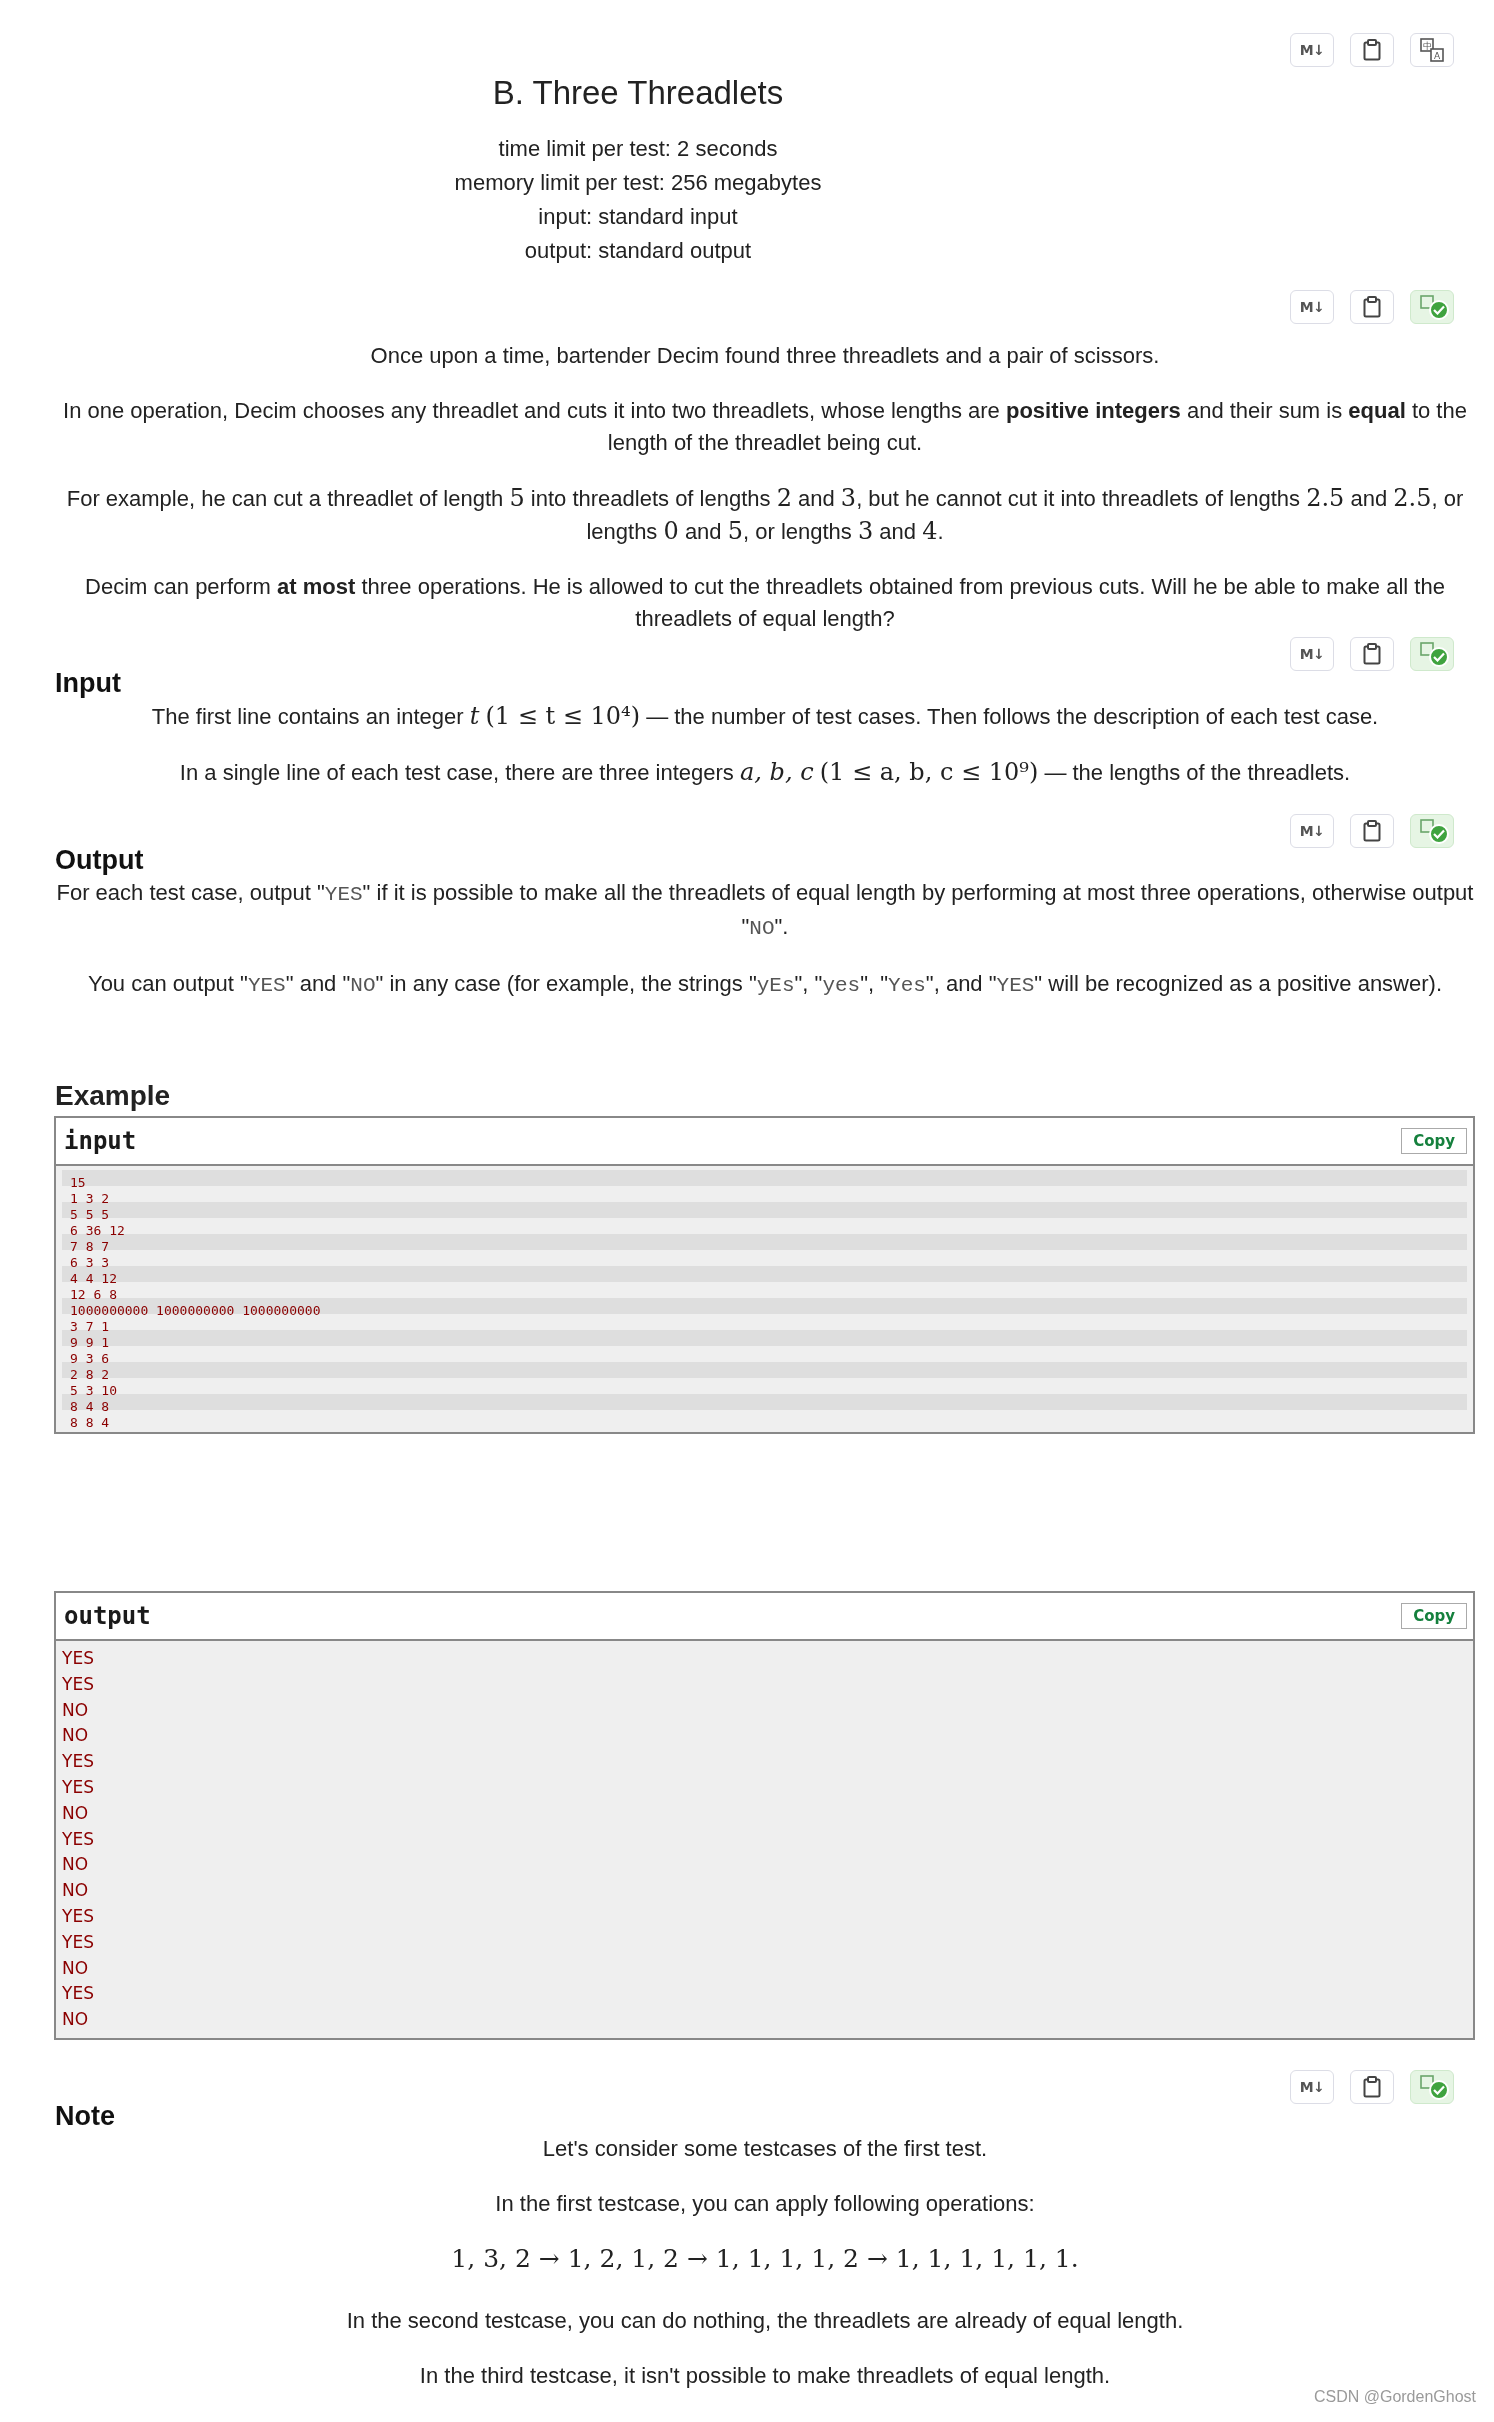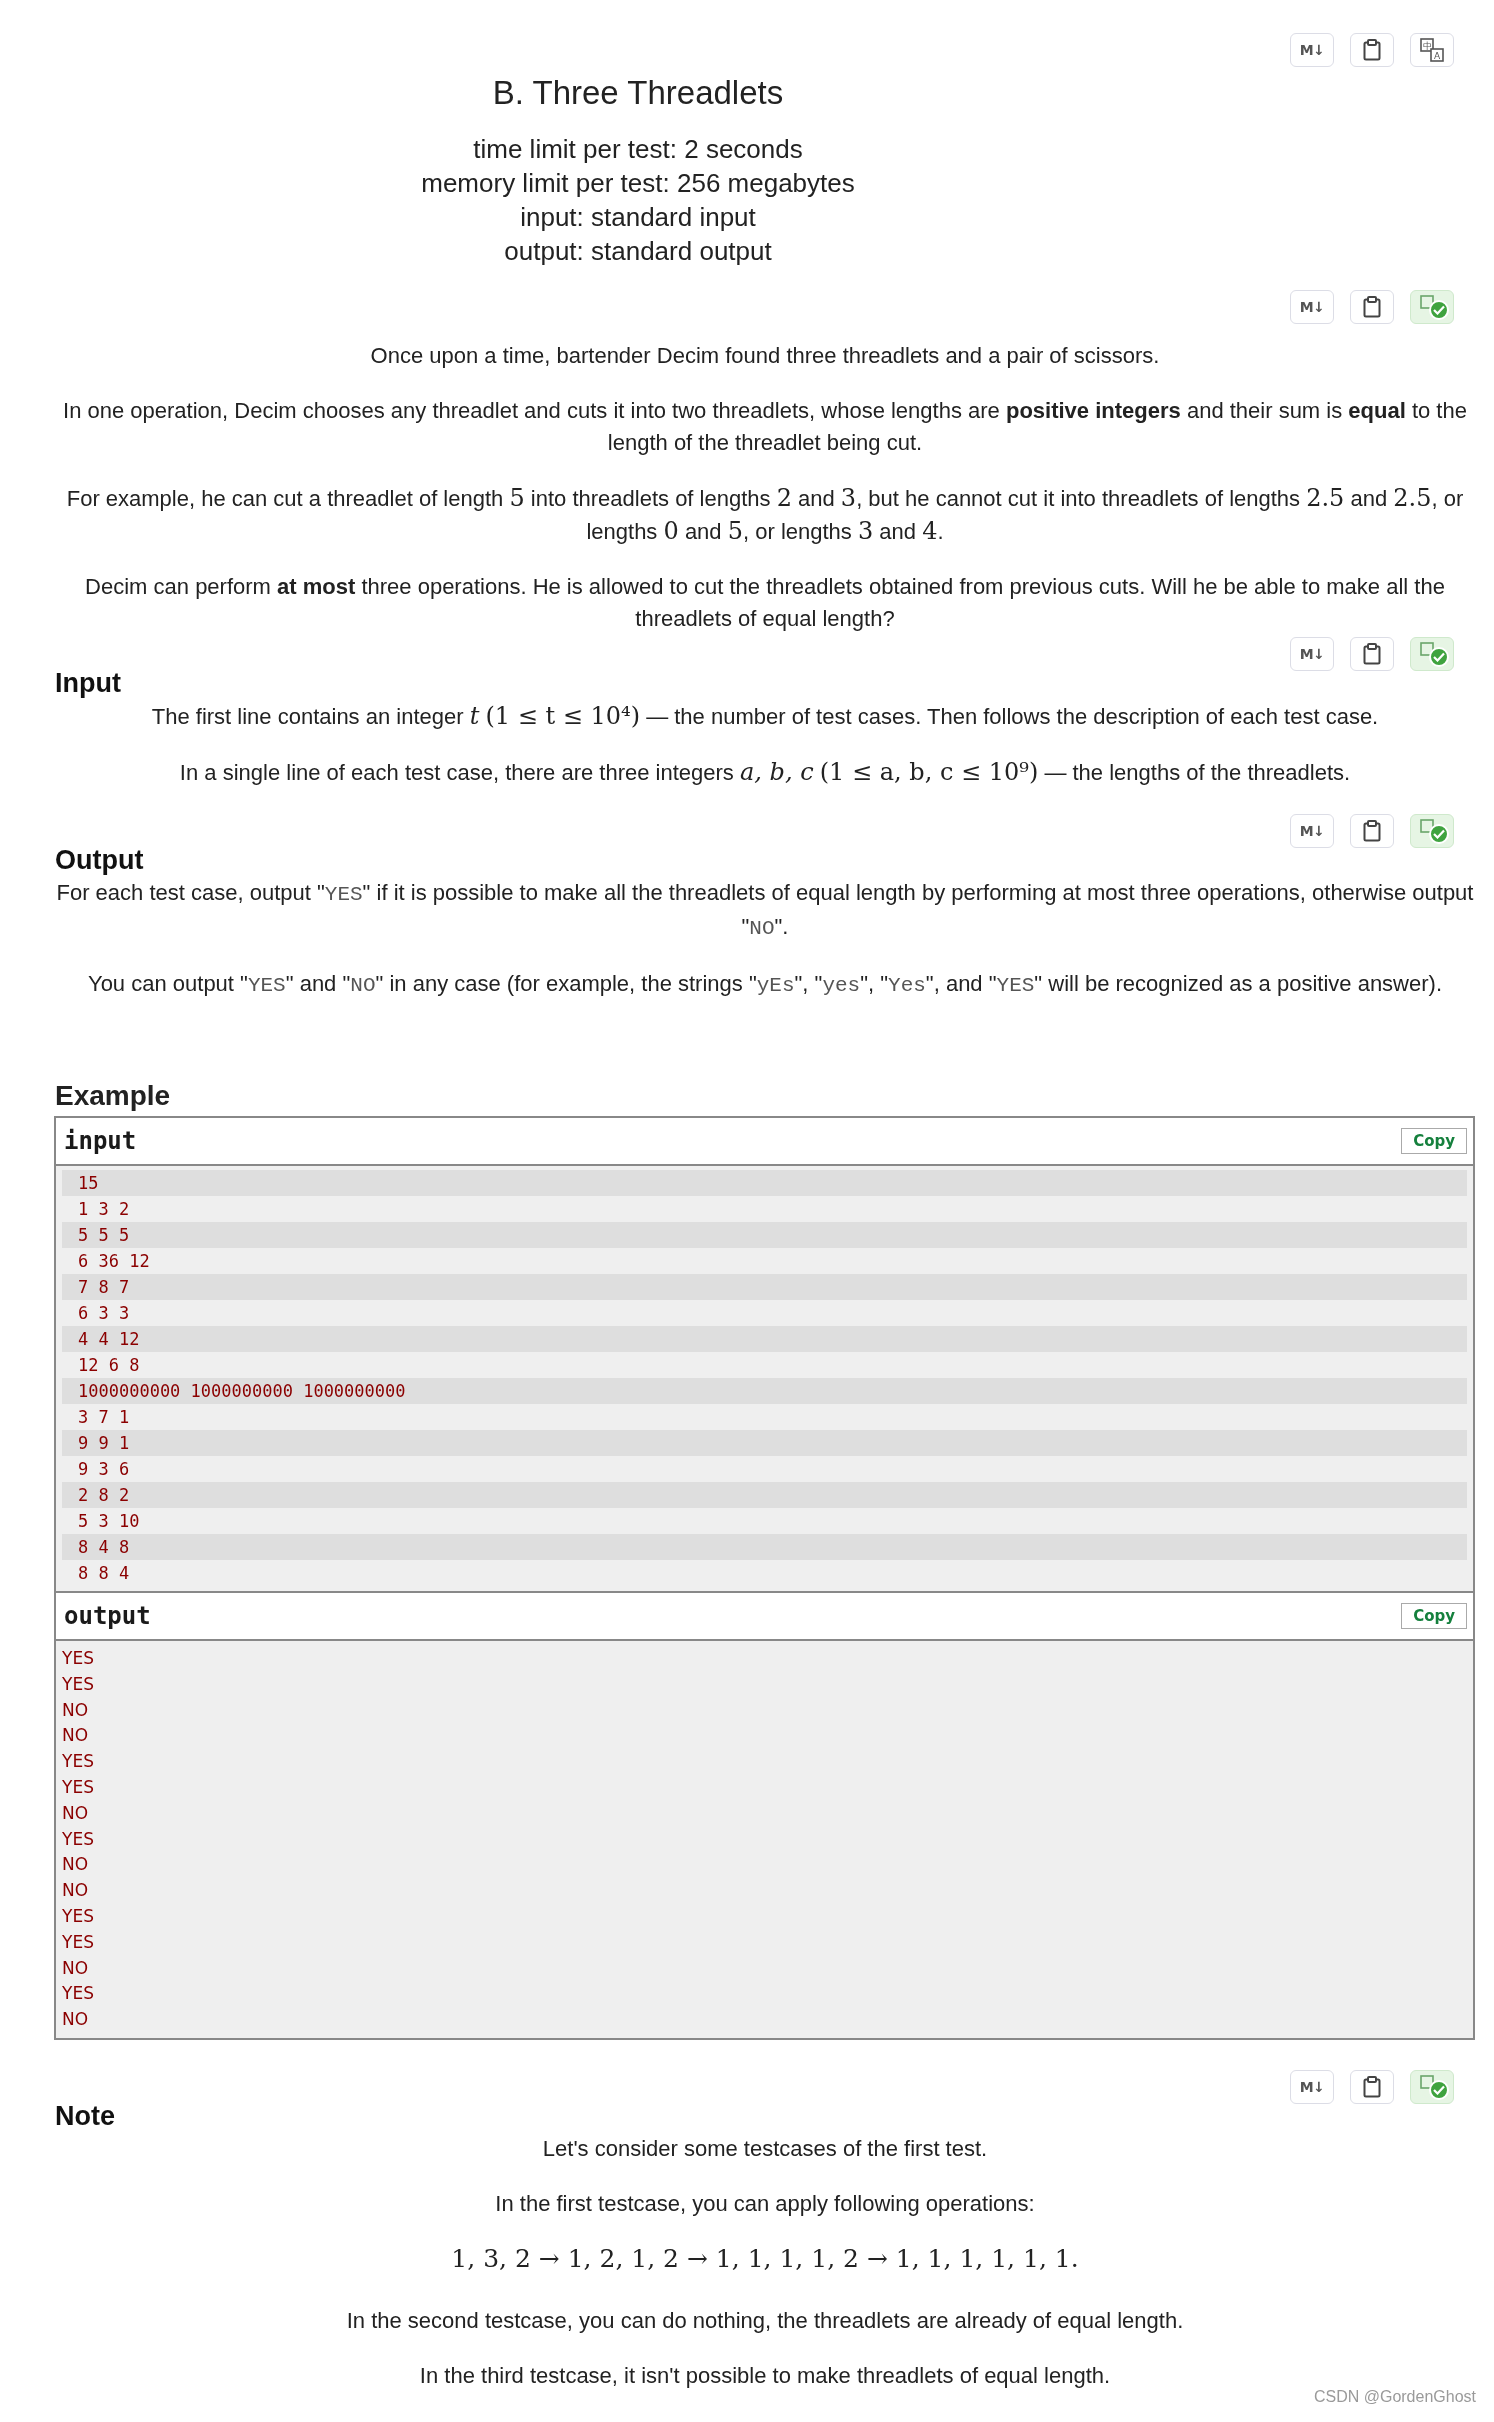--- a/index.html
+++ b/index.html
@@ -14,42 +14,42 @@
     }
     .tb-btn.active { background: #e6f5e4; border-color: #cfe9cc; }
     .md-icon { font-family: "DejaVu Sans", sans-serif; font-weight: bold; font-size: 14px; color: #555; letter-spacing: -0.5px; }
     .check-badge {
       position: absolute; right: 4px; bottom: 3px; width: 20px; height: 20px; border-radius: 50%;
       background: #3fa33f; border: 2px solid #fff; display: flex; align-items: center; justify-content: center;
     }
 
     .header { position: absolute; top: 70px; left: 0; width: 1246px; text-align: center; }
     .title { font-size: 33px; color: #222; line-height: 46px; margin-left: 30px; }
-    .limits { margin-top: 16px; font-size: 26px; line-height: 34px; color: #222; margin-left: 30px; }
+    .limits { margin-top: 16px; font-size: 22px; line-height: 34px; color: #222; margin-left: 30px; }
 
     .content { position: absolute; left: 55px; width: 1420px; font-size: 22px; line-height: 32px; color: #222; }
     .content p { margin: 0; text-align: center; }
     .math { font-family: "DejaVu Serif", serif; font-size: 24px; }
     .mathi { font-family: "DejaVu Serif", serif; font-style: italic; font-size: 24px; }
     .tt { font-family: "Liberation Mono", monospace; color: #555; font-size: 21px; }
     .section-title { font-weight: bold; font-size: 27px; line-height: 34px; color: #111; }
 
     .example-label { position: absolute; left: 55px; top: 1080px; font-weight: bold; font-size: 28px; color: #222; }
     .sample-box { position: absolute; left: 54px; width: 1421px; border: 2px solid #888888; border-bottom: none; }
     .sample-head {
       height: 48px; background: #fff; border-bottom: 2px solid #888888; display: flex; align-items: center;
       justify-content: space-between; padding: 0 6px 0 8px;
     }
     .sample-head .label { font-family: "DejaVu Sans Mono", monospace; font-weight: bold; font-size: 24px; color: #1a1a1a; }
     .copy-btn {
       font-family: "DejaVu Sans", sans-serif; font-weight: bold; font-size: 15px; color: #15803d;
       border: 1px solid #aaa; padding: 3px 11px; background: #fff;
     }
     .sample-body { background: #efefef; padding: 4px 6px 6px 6px; border-bottom: 2px solid #888888; }
-    .line { font-family: "DejaVu Sans Mono", monospace; font-size: 17px; color: #8b0000; height: 26px; line-height: 26px; padding-left: 16px; }
+    .line { font-family: "DejaVu Sans Mono", monospace; font-size: 13px; color: #8b0000; height: 16px; line-height: 26px; padding-left: 8px; }
     .line.odd { background: #dedede; }
     .out-line { font-family: "DejaVu Sans", sans-serif; font-size: 17px; color: #8b0000; height: 25.8px; line-height: 26px; }
 
     .footer-wm { position: absolute; right: 18px; top: 2388px; font-size: 16px; color: #9a9a9a; }
   </style>
 </head>
 <body>
 
 <div class="toolbar" style="top:33px">
   <div class="tb-btn">

